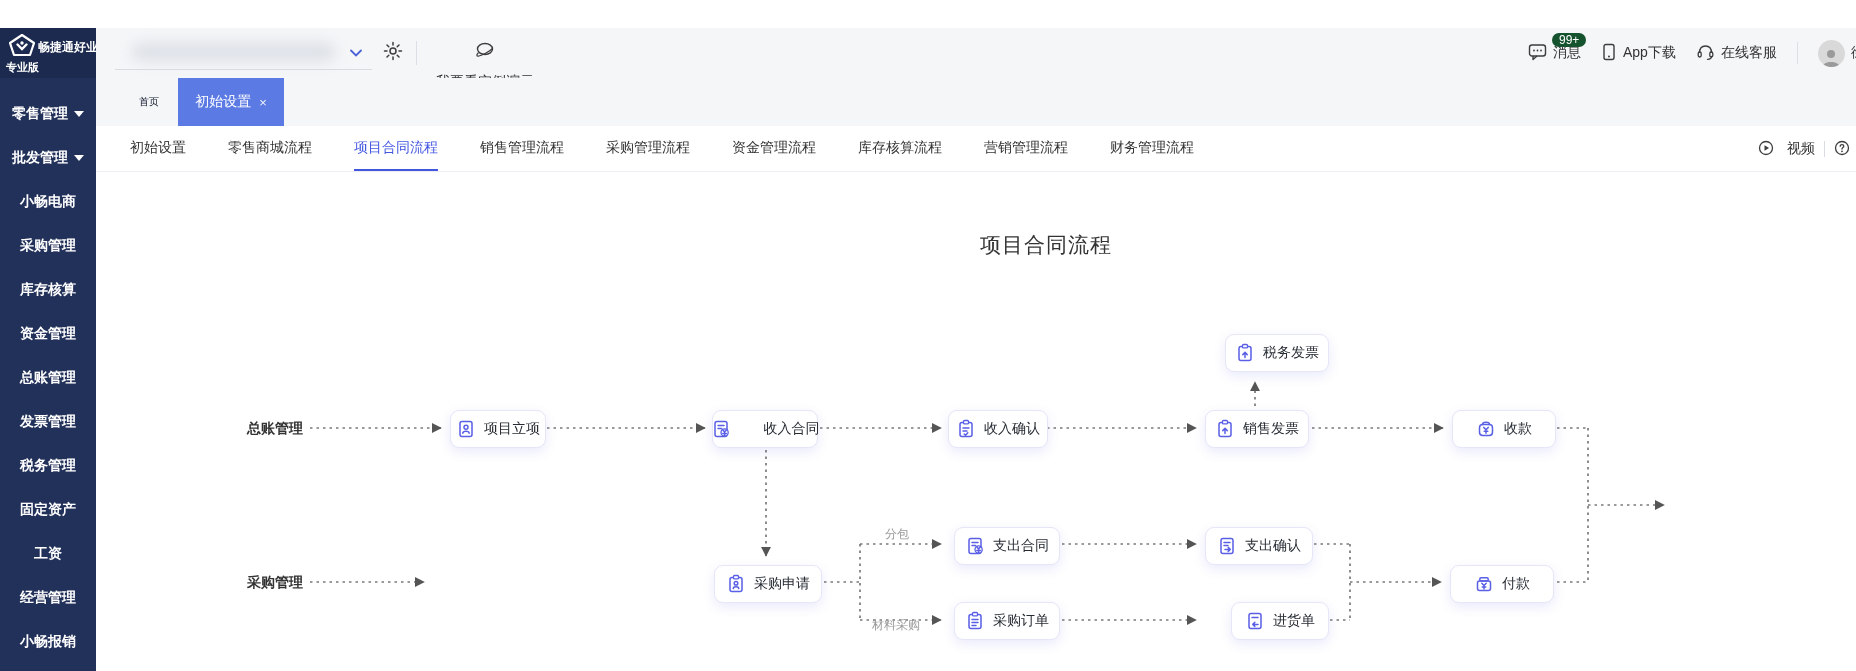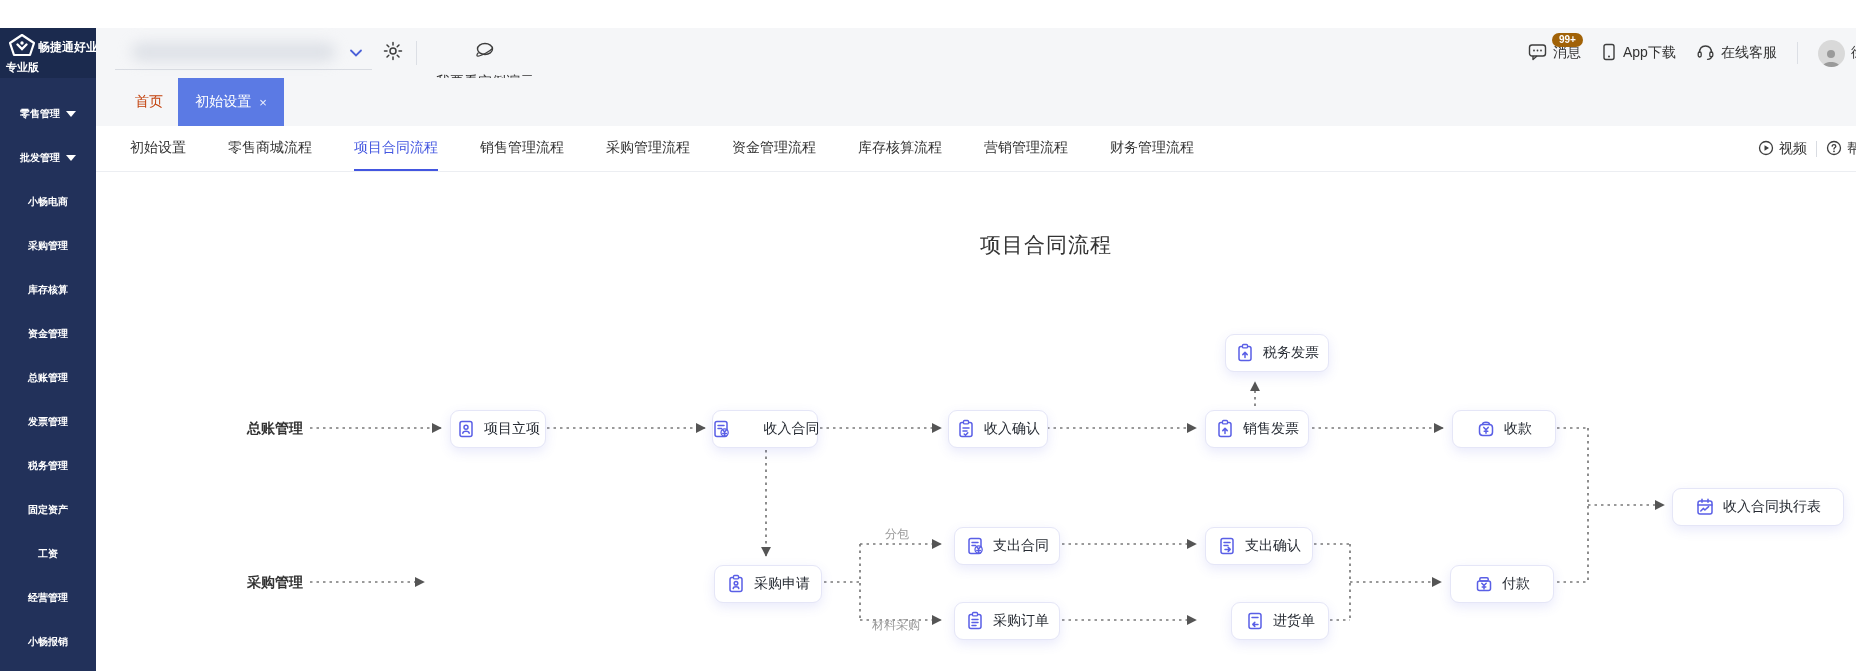--- a/index.html
+++ b/index.html
@@ -16,46 +16,46 @@
 
   .header { position:absolute; left:96px; top:28px; width:1760px; height:50px; background:#f5f6f8; z-index:5; }
   .redact-box { position:absolute; left:19px; top:8px; width:257px; height:34px; border-bottom:1px solid #d9dce2; }
   .redact-blob { position:absolute; left:16px; top:6px; width:205px; height:20px; background:#ccd1da; border-radius:10px; filter:blur(7px); opacity:.55; }
   .hdr-chevron { position:absolute; left:252px; top:17px; }
   .hdr-gear { position:absolute; left:286px; top:12px; }
   .hdr-div1 { position:absolute; left:320px; top:13px; width:1px; height:24px; background:#dcdfe5; }
   .demo-group { position:absolute; left:340px; top:12px; display:flex; align-items:center; gap:12px; color:#333; font-size:14px; height:26px; cursor:pointer;flex-direction:column; }
   .hdr-right { position:absolute; left:1432px; top:10px; display:flex; align-items:center; gap:20px; height:30px; color:#333; font-size:14px; white-space:nowrap; }
   .hdr-item { display:flex; align-items:center; gap:6px; cursor:pointer; position:relative; }
-  .badge { position:absolute; top:-10px; left:24px; background:#a16207; color:#fff; font-size:10px; font-weight:bold;
+  .badge { position:absolute; top:-10px; left:24px; background:#14532d; color:#fff; font-size:12px; font-weight:normal;
     padding:2px 7px; border-radius:9px; line-height:10px; }
   .hdr-div2 { width:1px; height:22px; background:#dcdfe5; }
   .avatar { width:27px; height:27px; border-radius:50%; background:#d9d9d9; display:flex; align-items:flex-end; justify-content:center; overflow:hidden; }
   .user-name { max-width:40px; overflow:hidden; }
 
   
   .tabbar { position:absolute; left:96px; top:78px; width:1760px; height:48px; background:#f5f6f8; display:flex; align-items:stretch; z-index:5; }
-  .tab-home { width:58px; margin-left:24px; display:flex; align-items:center; justify-content:center; font-size:14px; color:#c2410c; cursor:pointer; }
+  .tab-home { width:58px; margin-left:24px; display:flex; align-items:center; justify-content:center; font-size:10px; color:#0f172a; cursor:pointer; }
   .tab-active { width:106px; background:#5b7ae4; color:#fff; display:flex; align-items:center; justify-content:center; gap:8px; font-size:14px; cursor:pointer; }
   .tab-close { font-size:13px; line-height:13px; opacity:.9; cursor:pointer; }
 
   
   .content { position:absolute; left:96px; top:126px; width:1760px; height:545px; background:#fff; z-index:4; }
   .subtabs { position:relative; height:46px; border-bottom:1px solid #eceef2; display:flex; align-items:stretch; padding-left:34px; }
   .subtab { display:flex; align-items:center; font-size:14px; color:#333; margin-right:42px; cursor:pointer; border-bottom:2px solid transparent; white-space:nowrap; }
   .subtab.active { color:#4356e0; border-bottom-color:#4356e0; }
   .subtab-right { position:absolute; left:1662px; top:0; height:46px; display:flex; align-items:center; gap:9px; font-size:14px; color:#333; white-space:nowrap; }
   .subtab-right .vdiv { width:1px; height:16px; background:#d9dce2; }
-  .mini-link { display:flex; align-items:center; gap:5px; cursor:pointer; }
+  .mini-link { display:flex; align-items:center; gap:13px; cursor:pointer; }
 
   
   .sidebar { position:absolute; left:0; top:78px; width:96px; height:593px; background:#22315a; z-index:6;
     display:flex; flex-direction:column; padding-top:21px; }
   .side-item { height:30px; margin-bottom:14px; display:flex; align-items:center; justify-content:center; gap:6px;
-    color:#ffffff; font-size:10px; font-weight:bold; cursor:pointer; white-space:nowrap; }
+    color:#ffffff; font-size:14px; font-weight:bold; cursor:pointer; white-space:nowrap; }
   .side-caret { width:0; height:0; border-left:5px solid transparent; border-right:5px solid transparent; border-top:6px solid #ffffff; }
 
   
   .diagram { position:absolute; left:0; top:0; width:1856px; height:671px; z-index:4; pointer-events:none; }
   .diagram-title { position:absolute; left:96px; top:231px; width:1760px; text-align:center; padding-left:140px;
     font-size:21px; color:#333; font-weight:500; letter-spacing:1px; }
   .flow-node { position:absolute; height:38px; background:#fff; border:1px solid #e5e6f7; border-radius:9px;
     box-shadow:0 4px 12px rgba(84,92,224,.13); display:flex; align-items:center; justify-content:center; gap:8px;
     font-size:14px; color:#262b33; pointer-events:auto; cursor:pointer; white-space:nowrap; }
   .row-label { position:absolute; font-size:14px; font-weight:bold; color:#333; white-space:nowrap; }
@@ -389,27 +389,17 @@
     <div class="flow-node" style="left: 1450px; top: 565px; width: 104px; text-align: center;">
       <span style="display: flex; align-items: center;">
         <svg width="20" height="20" viewBox="0 0 20 20">
           <rect x="3.5" y="7" width="13" height="9.5" rx="2" fill="none" stroke="#5a5fe6" stroke-width="1.5" stroke-linecap="round" stroke-linejoin="round"></rect>
           <rect x="5.8" y="3.8" width="8.4" height="3.2" rx="1.2" fill="none" stroke="#5a5fe6" stroke-width="1.5" stroke-linecap="round" stroke-linejoin="round"></rect>
           <path d="M7.8 9.2 L10 11.6 L12.2 9.2 M10 11.6 V15 M8.2 13 H11.8" fill="none" stroke="#5a5fe6" stroke-width="1.5" stroke-linecap="round" stroke-linejoin="round"></path>
         </svg>
       </span>
       <span>付款</span>
     </div>
-    <div class="flow-node" style="left: 1672px; top: 488px; width: 172px;">
-      <span style="display: flex; align-items: center;">
-        <svg width="20" height="20" viewBox="0 0 20 20">
-          <rect x="3" y="4" width="14" height="13" rx="2" fill="none" stroke="#5a5fe6" stroke-width="1.5" stroke-linecap="round" stroke-linejoin="round"></rect>
-          <path d="M3 8 h14 M7 2.2 v3 M13 2.2 v3" fill="none" stroke="#5a5fe6" stroke-width="1.5" stroke-linecap="round" stroke-linejoin="round"></path>
-          <path d="M5.8 14 L8.3 11.4 L9.9 13 L13.6 9.6" fill="none" stroke="#5a5fe6" stroke-width="1.5" stroke-linecap="round" stroke-linejoin="round"></path>
-        </svg>
-      </span>
-      <span>收入合同执行表</span>
-    </div>
     <div class="row-label" style="left: 247px; top: 420px;">总账管理</div>
     <div class="row-label" style="left: 247px; top: 574px;">采购管理</div>
     <div class="branch-label" style="left: 885px; top: 526px; font-family: Liberation Serif, serif;">分包</div>
     <div class="branch-label" style="left: 872px; top: 617px;">材料采购</div>
   </div>
 
 </body></html>

